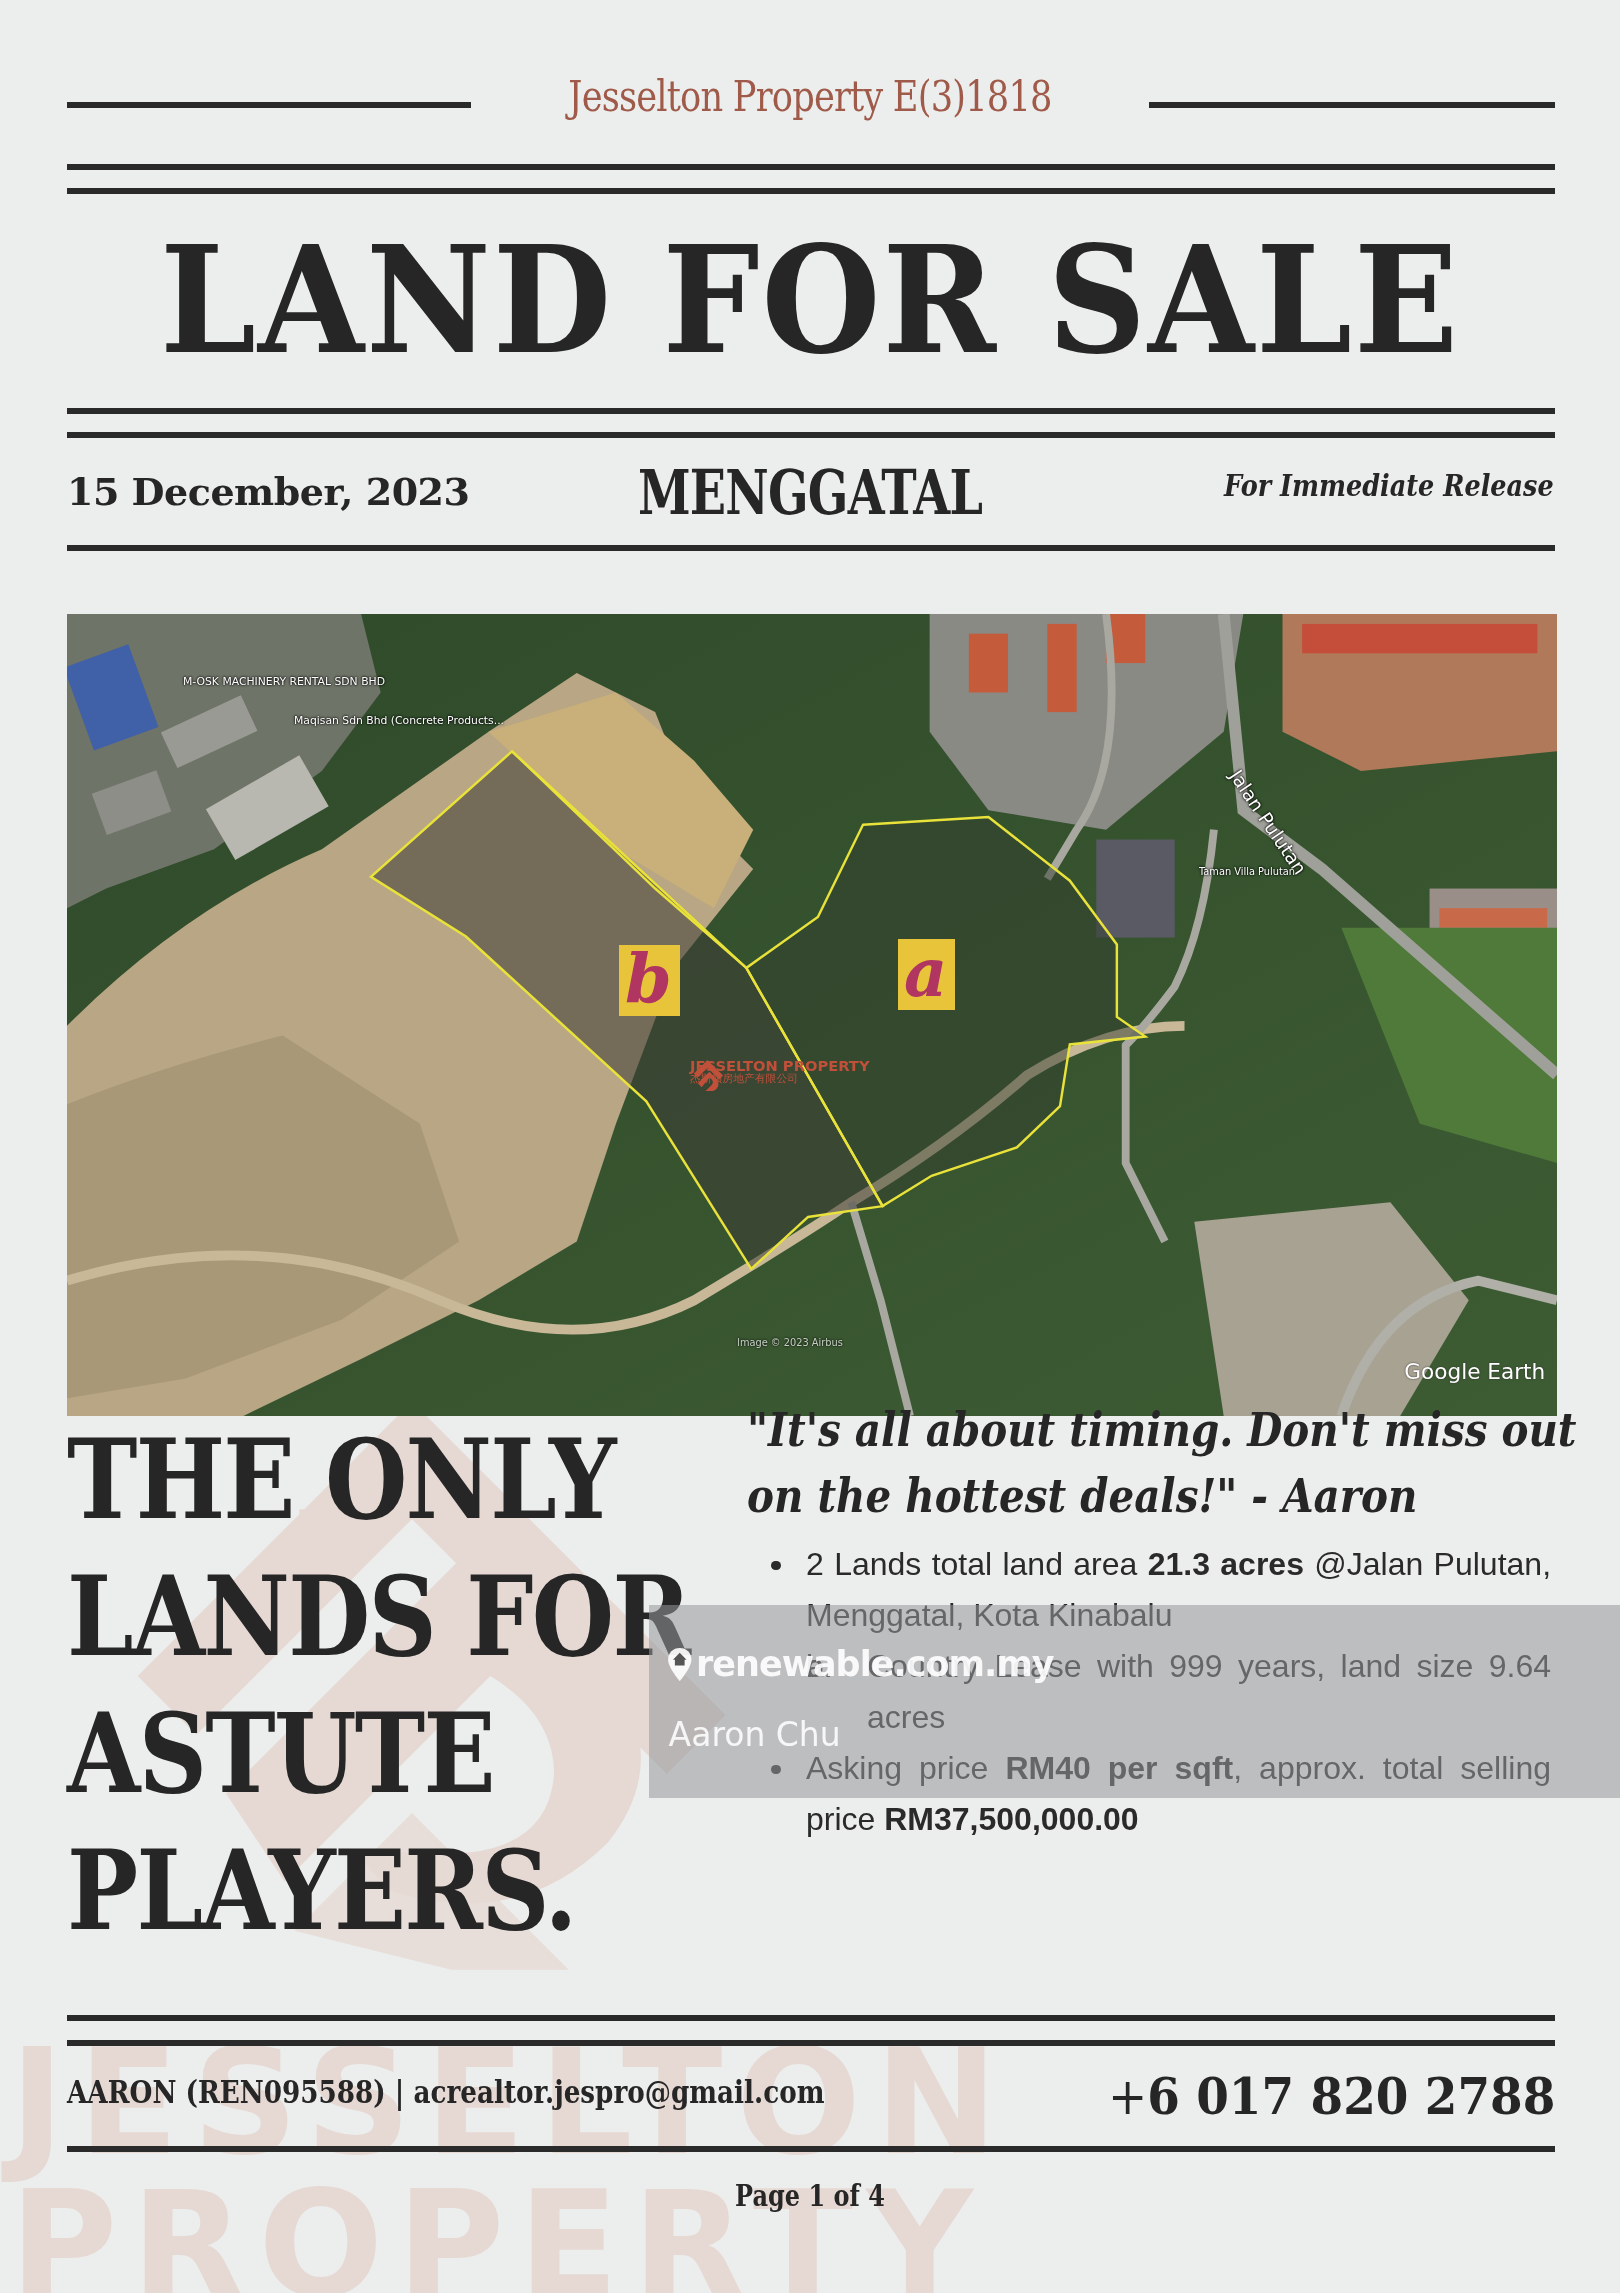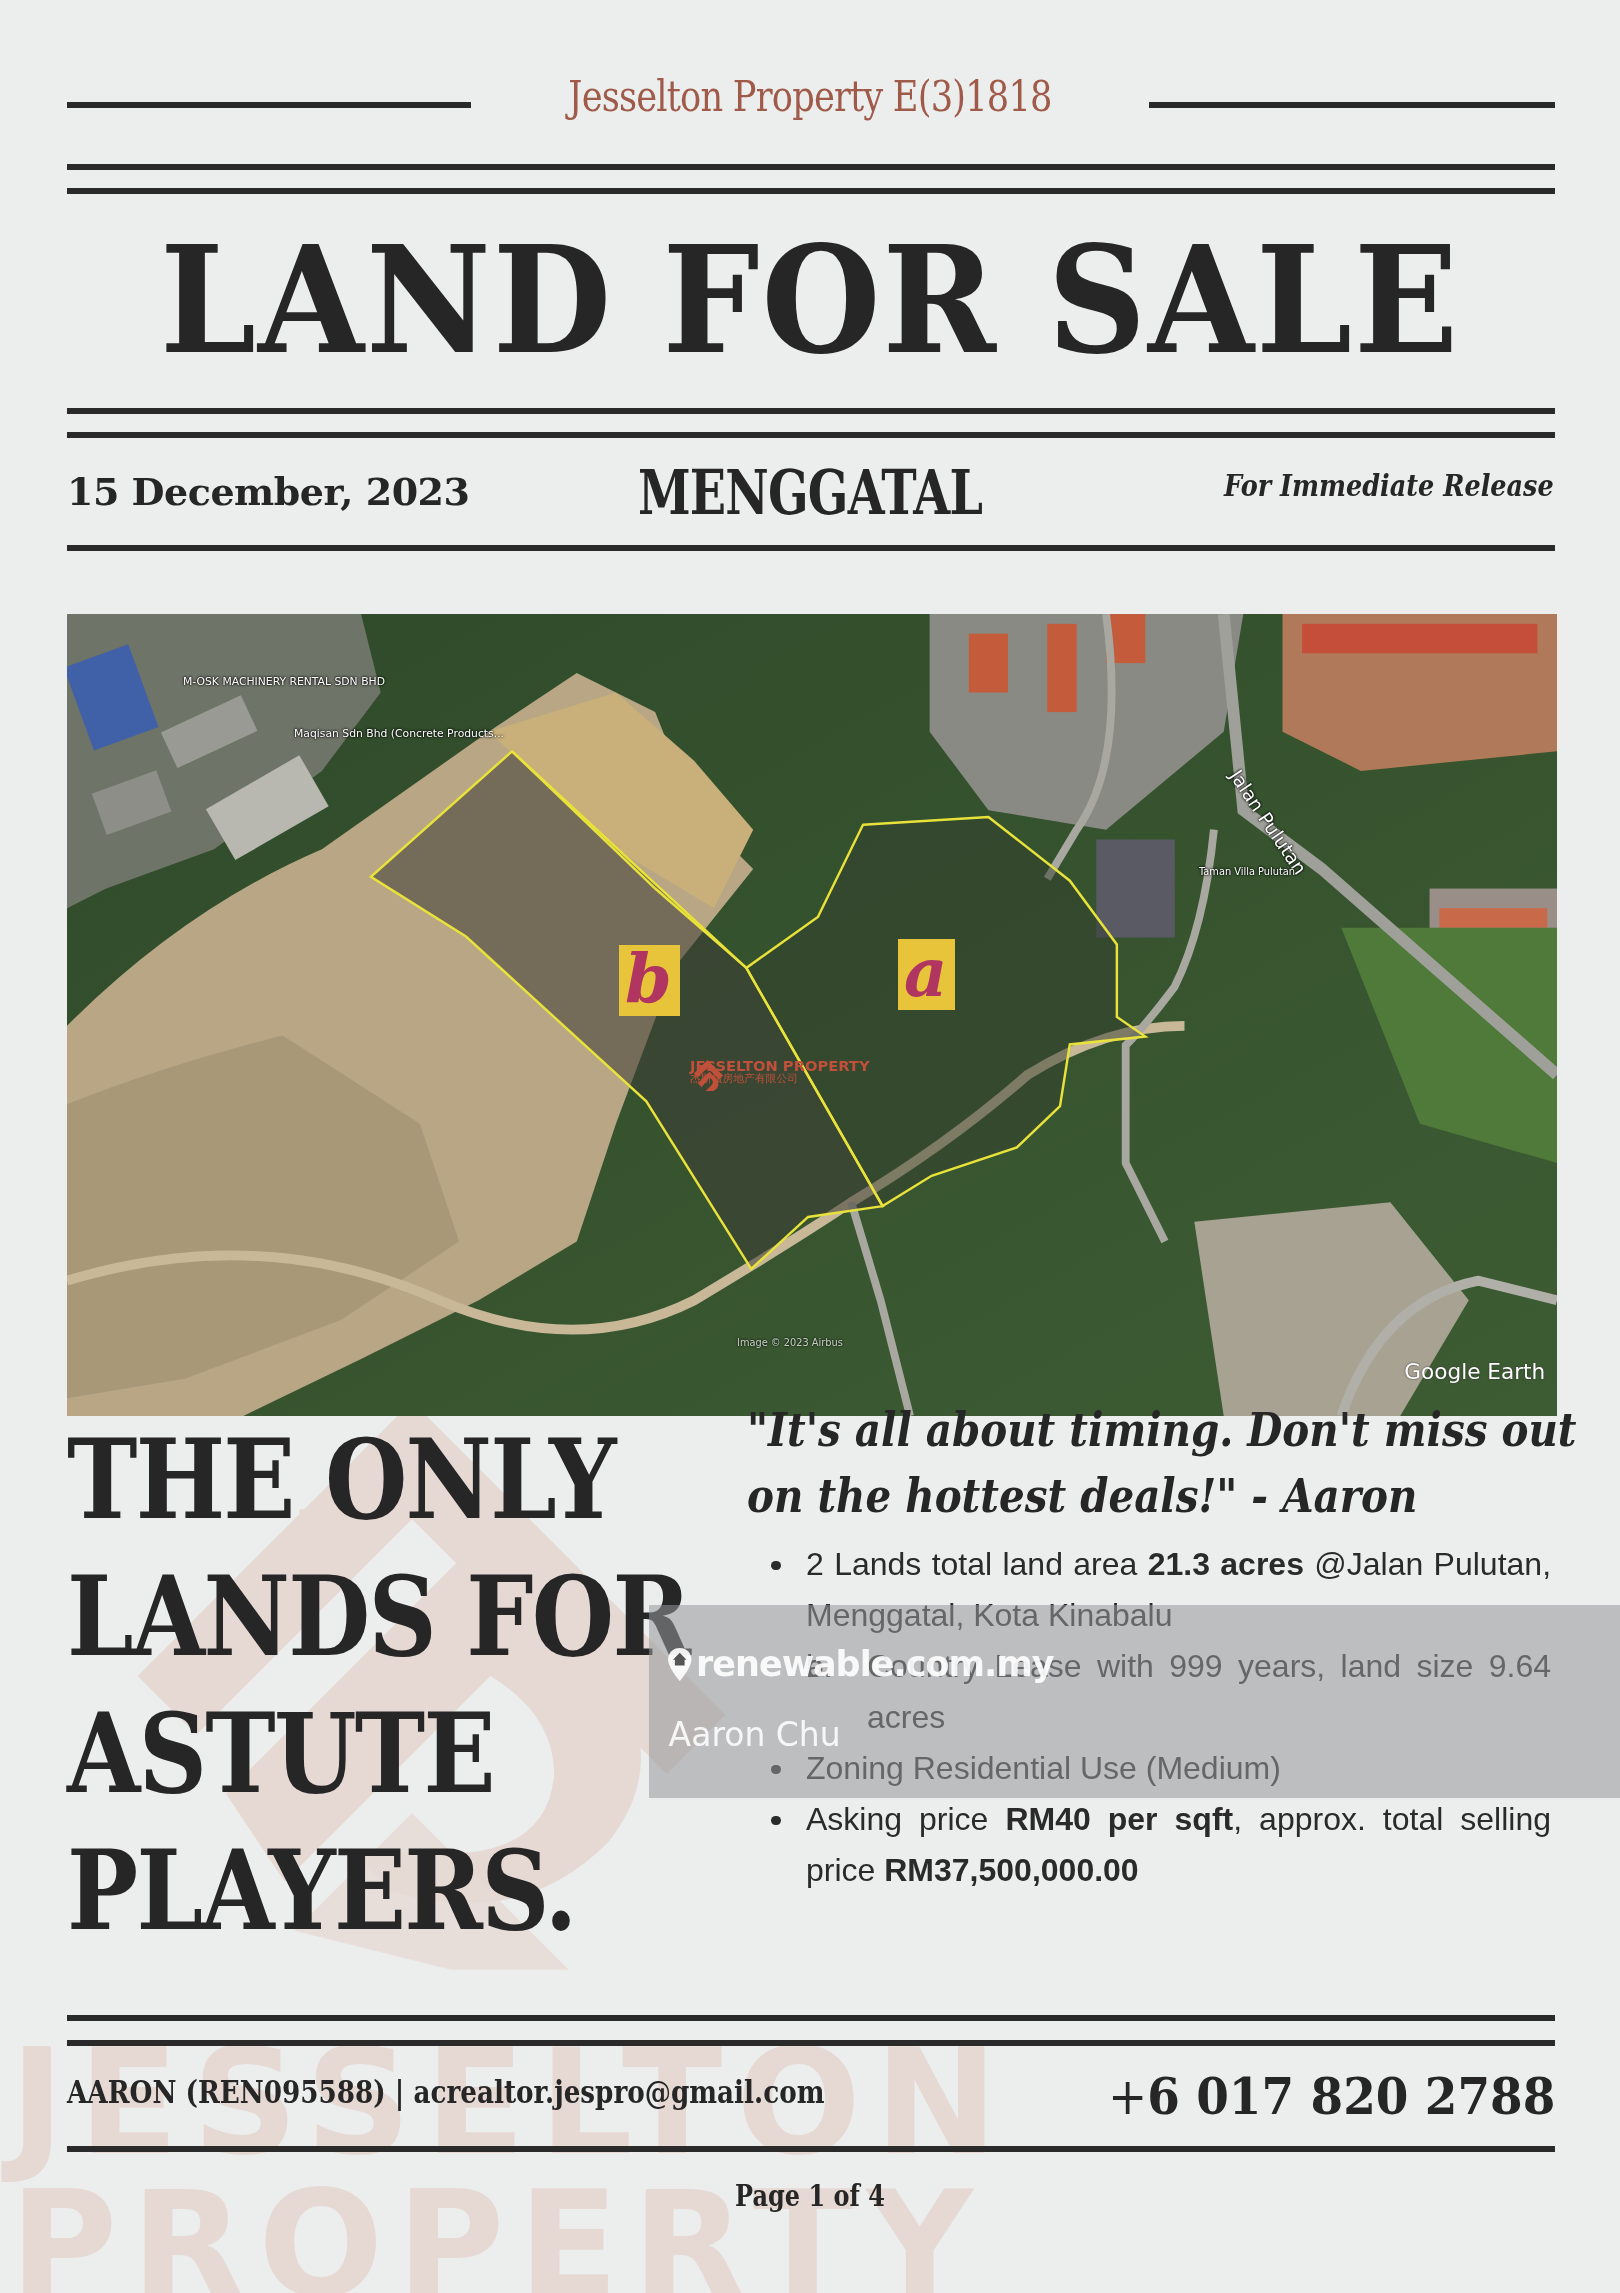--- a/index.html
+++ b/index.html
@@ -210,21 +210,21 @@
 
     <path d="M454 140 L310 268 L407 329 L591 497 L698 668 L756 615 L832 604 L693 361 Z" fill="rgba(60,60,55,0.55)"></path>
     <path d="M812 215 L940 207 L1023 272 L1071 337 L1071 411 L1100 431 L1023 439 L1013 502 L969 544 L882 573 L832 604 L693 361 L766 309 Z" fill="rgba(50,62,45,0.5)"></path>
 
     <path d="M454 140 L310 268 L407 329 L591 497 L698 668 L756 615 L832 604 L693 361 Z" fill="none" stroke="#E8E23A" stroke-width="2.5"></path>
     <path d="M812 215 L940 207 L1023 272 L1071 337 L1071 411 L1100 431 L1023 439 L1013 502 L969 544 L882 573 L832 604 L693 361 L766 309 Z" fill="none" stroke="#E8E23A" stroke-width="2.5"></path>
     <path d="M454 140 L600 280 L693 361" fill="none" stroke="#E8E23A" stroke-width="2.5"></path>
   </svg>
 
   <div class="map-label" style="left:116px; top:61px; font-size:10.8px;">M-OSK MACHINERY RENTAL SDN BHD</div>
-  <div class="map-label" style="left:227px; top:113px; font-size:10.8px;">Maqisan Sdn Bhd (Concrete Products...</div>
+  <div class="map-label" style="left:227px; top:100px; font-size:10.8px;">Maqisan Sdn Bhd (Concrete Products...</div>
   <div class="map-label" style="left:1176px; top:152px; font-size:18.6px; transform:rotate(56deg); transform-origin:left top;">Jalan Pulutan</div>
   <div class="map-label" style="left:1132px; top:252px; font-size:9.8px;">Taman Villa Pulutan</div>
   <div class="map-label" style="left:670px; top:723px; font-size:9.8px; opacity:0.7;">Image © 2023 Airbus</div>
   <div class="map-label" style="right:11.8px; top:745px; font-size:21.6px; text-shadow:0 0 2px #333;">Google Earth</div>
 
   <div class="plot-tag" style="left:552px; top:331px;">b</div>
   <div class="plot-tag" style="left:831px; top:325px;">a</div>
 
   <div class="map-wm" style="left:623px; top:444px;">
     <svg width="35" height="39" viewBox="0 0 36 40">
@@ -246,21 +246,20 @@
 
 <div class="quote">
   <div>"It's all about timing. Don't miss out</div>
   <div>on the hottest deals!" - Aaron</div>
 </div>
 
 <div class="bullets">
   <div class="bullet"><span>2 Lands total land area </span><b>21.3 acres</b><span> @Jalan Pulutan, Menggatal, Kota Kinabalu</span></div>
   <div class="sub"><span class="marker">a.</span></div>
   <div class="sub"><span class="marker">b.</span><span>Country Lease with 999 years, land size 9.64 acres</span></div>
-  <div class="bullet">Zoning Residential Use (Medium)</div>
   <div class="bullet"><span>Asking price </span><b>RM40 per sqft</b><span>, approx. total selling price </span><b>RM37,500,000.00</b></div>
 </div>
 
 <div class="overlay">
   <div class="ip">
     <svg width="25.5" height="35" viewBox="0 0 26 36">
       <path d="M13 1 C6 1 1 6 1 13 C1 21 13 35 13 35 C13 35 25 21 25 13 C25 6 20 1 13 1 Z" fill="rgba(255,255,255,0.9)"></path>
       <path d="M13 6 L20 13 L18 13 L18 19 L8 19 L8 13 L6 13 Z" fill="#555"></path>
     </svg>
     <span>renewable.com.my</span>

